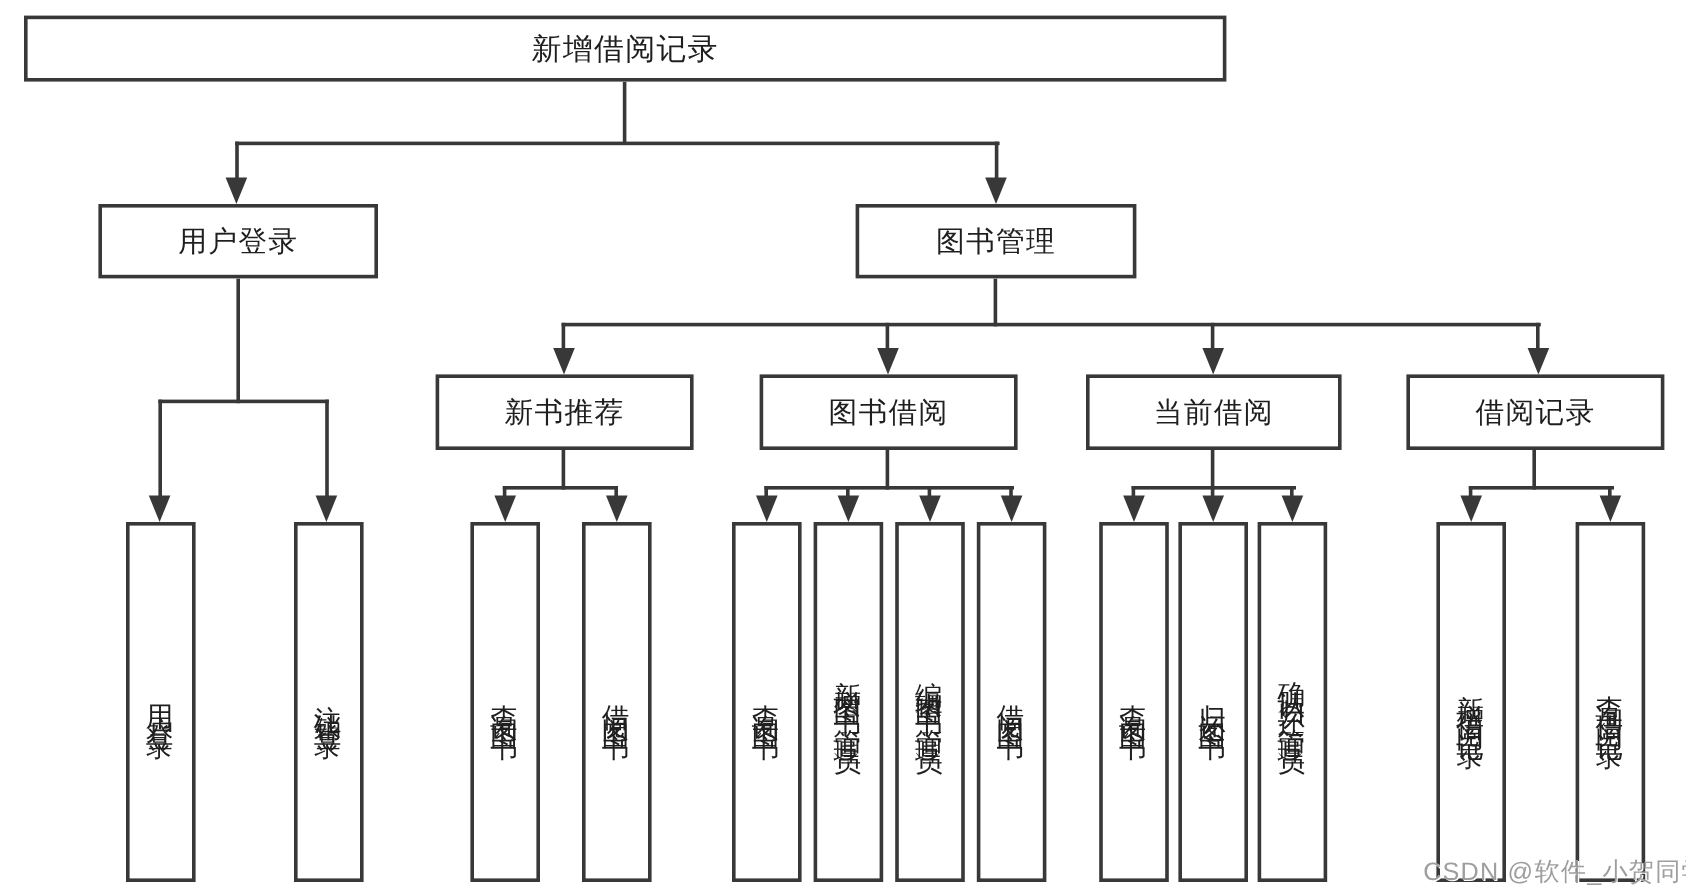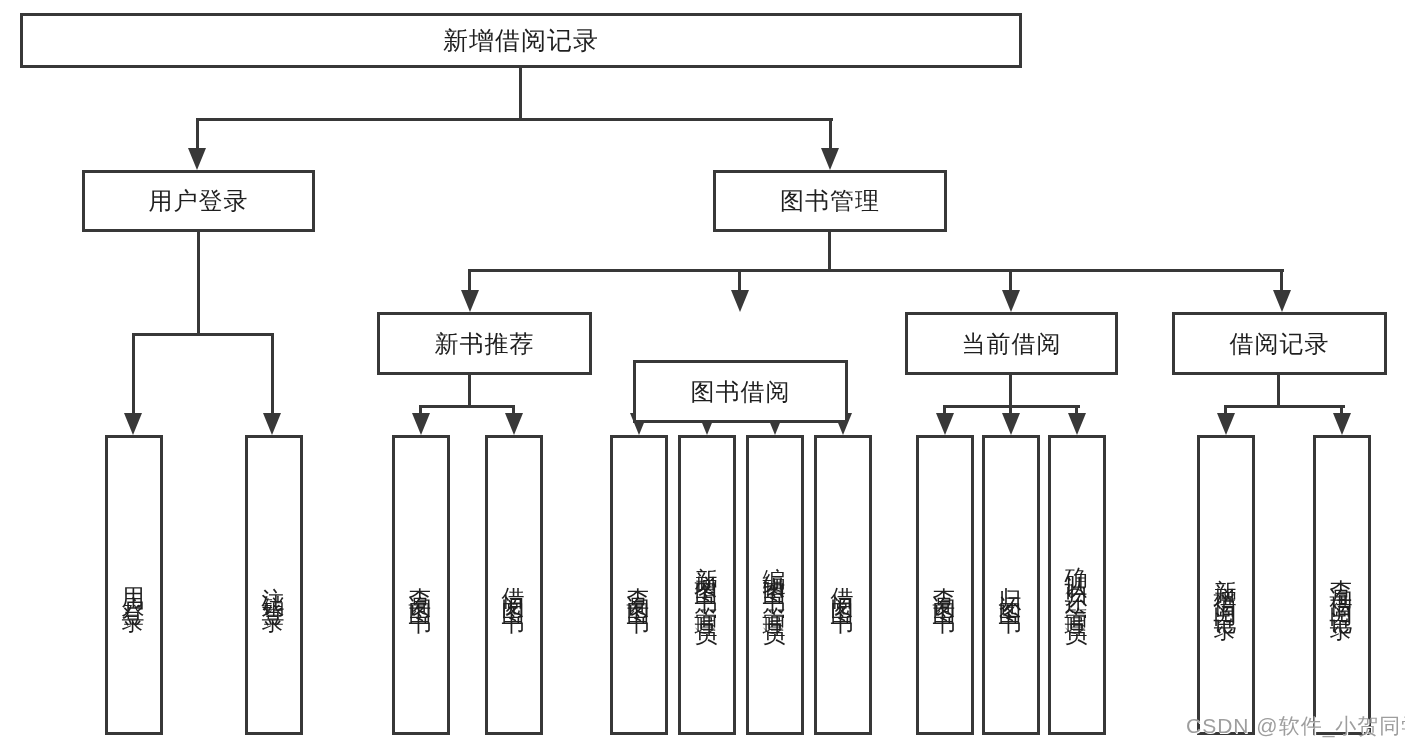--- a/index.html
+++ b/index.html
@@ -72,24 +72,24 @@
   <div class="hline" style="left:468px; top:269px; width:816px;"></div>
   <div class="vline" style="left:468px;  top:269px; height:25px;"></div>
   <div class="arrow" style="left:461px;  top:290px;"></div>
   <div class="vline" style="left:738px;  top:269px; height:25px;"></div>
   <div class="arrow" style="left:731px;  top:290px;"></div>
   <div class="vline" style="left:1009px; top:269px; height:25px;"></div>
   <div class="arrow" style="left:1002px; top:290px;"></div>
   <div class="vline" style="left:1280px; top:269px; height:25px;"></div>
   <div class="arrow" style="left:1273px; top:290px;"></div>
 
-  <div class="box" style="left:363px; top:312px; width:215px; height:63px;margin-left:14px;">
+  <div class="box" style="left:363px; top:312px; width:215px; height:63px;">
     <span>新书推荐</span>
   </div>
-  <div class="box" style="left:633px; top:312px; width:215px; height:63px;margin-top:48px;">
+  <div class="box" style="left:633px; top:312px; width:215px; height:63px;">
     <span>图书借阅</span>
   </div>
   <div class="box" style="left:905px; top:312px; width:213px; height:63px;font-family:Liberation Mono, monospace;">
     <span>当前借阅</span>
   </div>
   <div class="box" style="left:1172px; top:312px; width:215px; height:63px;">
     <span>借阅记录</span>
   </div>
 
   <div class="vline" style="left:468px; top:375px; height:33px;"></div>

